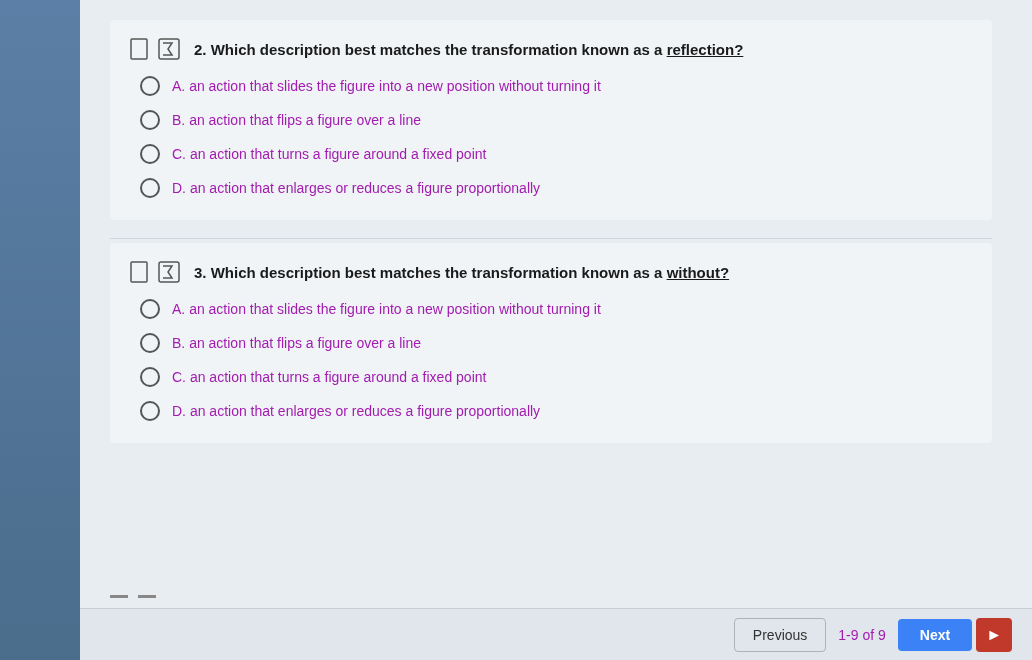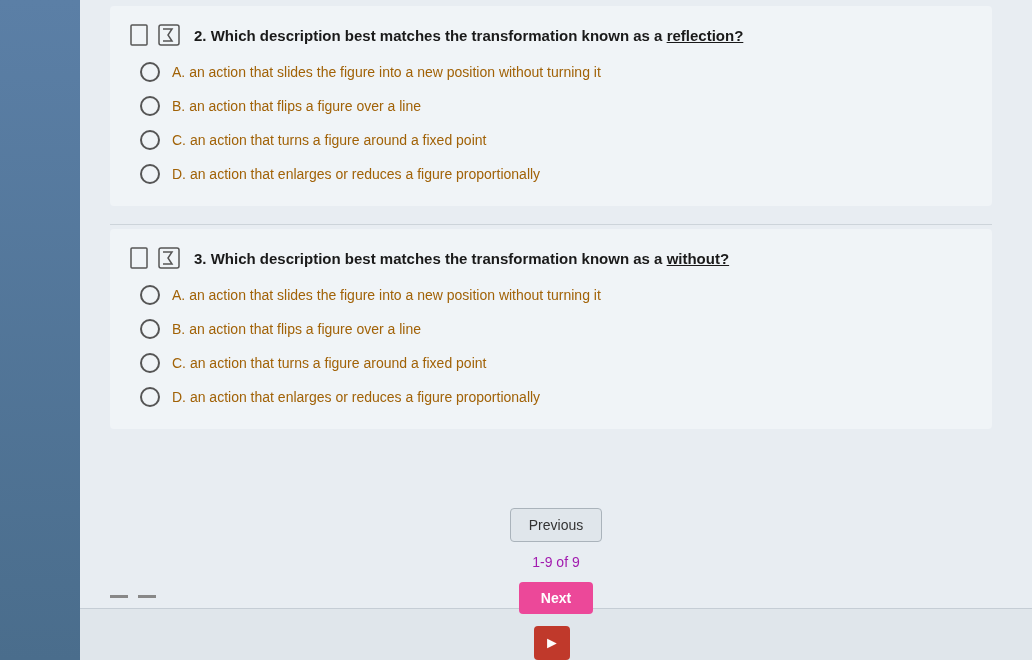--- a/index.html
+++ b/index.html
@@ -25,21 +25,21 @@
       background: #e8edf2;
       display: flex;
       flex-direction: column;
       height: 100%;
       position: relative;
     }
 
     .questions-area {
       flex: 1;
       overflow-y: auto;
-      padding: 6px 40px 10px 30px;
+      padding: 20px 40px 10px 30px;
     }
 
     .question-block {
       background: #f0f4f7;
       border-radius: 4px;
       padding: 18px 20px 22px 20px;
       margin-bottom: 18px;
     }
 
     .question-header {
@@ -92,39 +92,38 @@
       height: 20px;
       border-radius: 50%;
       border: 2px solid #555;
       flex-shrink: 0;
       background: transparent;
       cursor: pointer;
     }
 
     .option-label {
       font-size: 14px;
-      color: #a16207;
+      color: #a21caf;
     }
 
     .divider {
       height: 1px;
       background: #cdd4da;
       margin: 4px 0;
     }
 
     .footer-bar {
       height: 52px;
       background: #e0e6eb;
       border-top: 1px solid #c5cdd5;
       display: flex;
       align-items: center;
       justify-content: flex-end;
       padding: 0 20px;
       gap: 12px;
-      flex-direction: column;
     }
 
     .dash-area {
       position: absolute;
       bottom: 62px;
       left: 30px;
       display: flex;
       gap: 10px;
       align-items: center;
     }
@@ -145,21 +144,21 @@
       cursor: pointer;
     }
 
     .page-indicator {
       font-size: 14px;
       color: #a21caf;
       white-space: nowrap;
     }
 
     .btn-next {
-      background: #ec4899;
+      background: #3b82f6;
       border: none;
       color: #fff;
       font-size: 14px;
       font-weight: 600;
       padding: 8px 22px;
       border-radius: 4px;
       cursor: pointer;
     }
 
     .btn-next-arrow {

